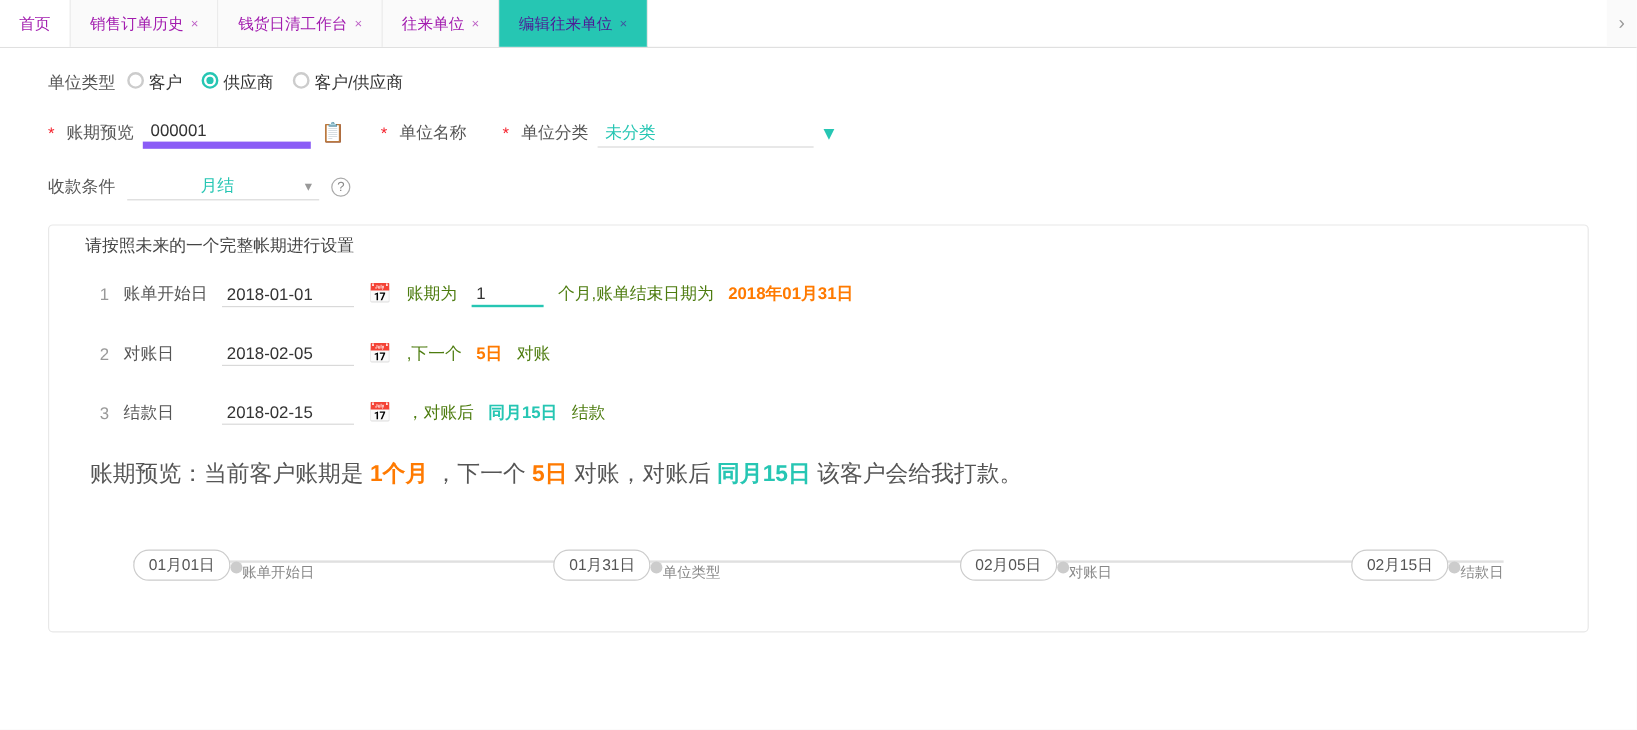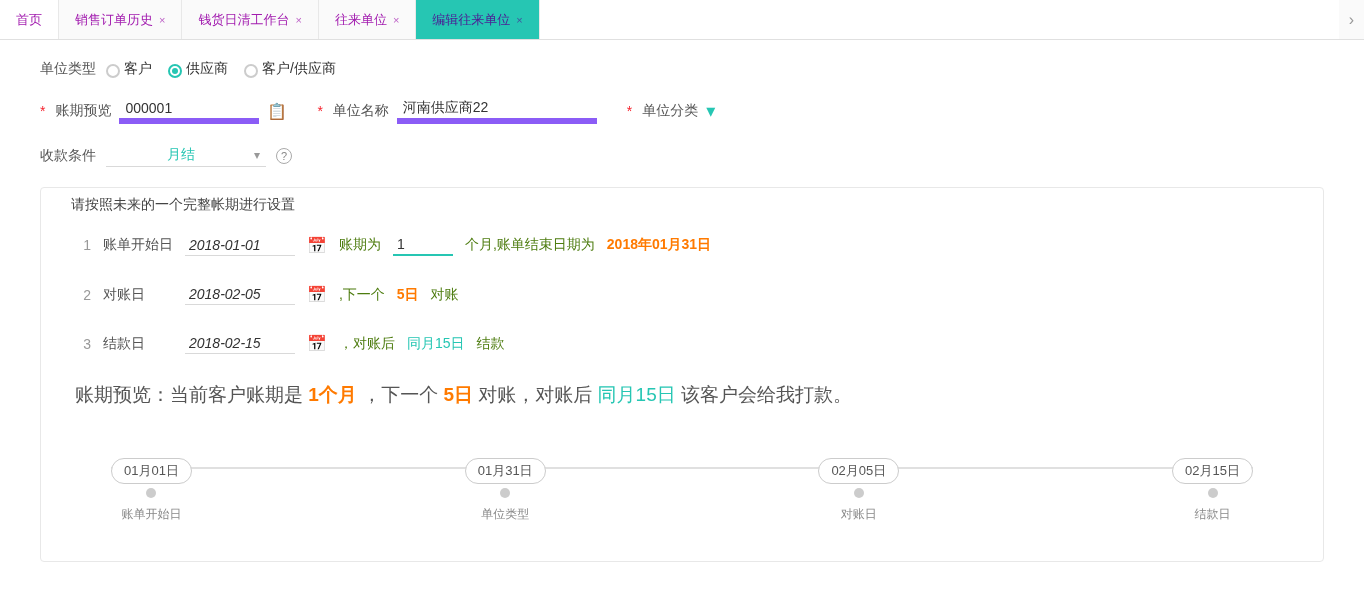--- a/index.html
+++ b/index.html
@@ -73,21 +73,21 @@
       color: #f5222d;
       margin-right: 2px;
     }
     .radio-group {
       display: flex;
       align-items: center;
       gap: 16px;
     }
     .radio-item {
       display: flex;
-      align-items: flex-end;
+      align-items: flex-start;
       gap: 4px;
       cursor: pointer;
     }
     .radio-circle {
       width: 14px;
       height: 14px;
       border-radius: 50%;
       border: 2px solid #ccc;
       display: inline-block;
       position: relative;
@@ -199,21 +199,20 @@
     }
     .date-input {
       border: none;
       border-bottom: 1px solid #d9d9d9;
       padding: 2px 4px;
       font-size: 14px;
       color: #333;
       width: 110px;
       outline: none;
       background: transparent;
-      font-style: italic;
     }
     .inline-text {
       color: #4d7c0f;
       white-space: nowrap;
     }
     .period-input {
       border: none;
       border-bottom: 2px solid #26c6b3;
       padding: 2px 4px;
       font-size: 14px;
@@ -221,21 +220,21 @@
       width: 60px;
       outline: none;
       background: transparent;
     }
     .highlight-orange {
       color: #ff7a00;
       font-weight: 700;
     }
     .highlight-teal {
       color: #26c6b3;
-      font-weight: 400;
+      font-weight: 700;
     }
 
     
     .preview-text {
       margin-top: 10px;
       font-size: 19px;
       color: #555;
       padding: 0 4px;
     }
 
@@ -257,21 +256,21 @@
     }
     .timeline-points {
       display: flex;
       justify-content: space-between;
       align-items: flex-start;
       padding: 0 40px;
       position: relative;
     }
     .timeline-point {
       display: flex;
-      flex-direction: column;
+      flex-direction: row;
       align-items: center;
       position: relative;
       z-index: 1;
     }
     .point-badge {
       background: #fff;
       border: 1px solid #ccc;
       border-radius: 20px;
       padding: 3px 12px;
       font-size: 13px;
@@ -335,25 +334,27 @@
   <div class="form-field-group form-row">
     <div class="form-field">
       <span class="required-star">*</span>
       <span class="form-label">账期预览</span>
       <input class="input-box" type="text" value="000001" style="">
       <span class="calendar-icon">📋</span>
     </div>
     <div class="form-field">
       <span class="required-star">*</span>
       <span class="form-label">单位名称</span>
-      <input class="input-box input-name" type="text" value="河南供应商22" style="">
     </div>
     <div class="form-field">
       <span class="required-star">*</span>
       <span class="form-label">单位分类</span>
+      <div class="select-box">
+        <span class="select-value">未分类</span>
+      </div>
       <span class="dropdown-arrow">▾</span>
     </div>
   </div>
 
   <div class="form-row">
     <span class="form-label">收款条件</span>
     <div class="select-box" style="width:160px;text-align:center;">
       <span class="select-value">月结</span>
       <span class="select-arrow">▾</span>
     </div>

